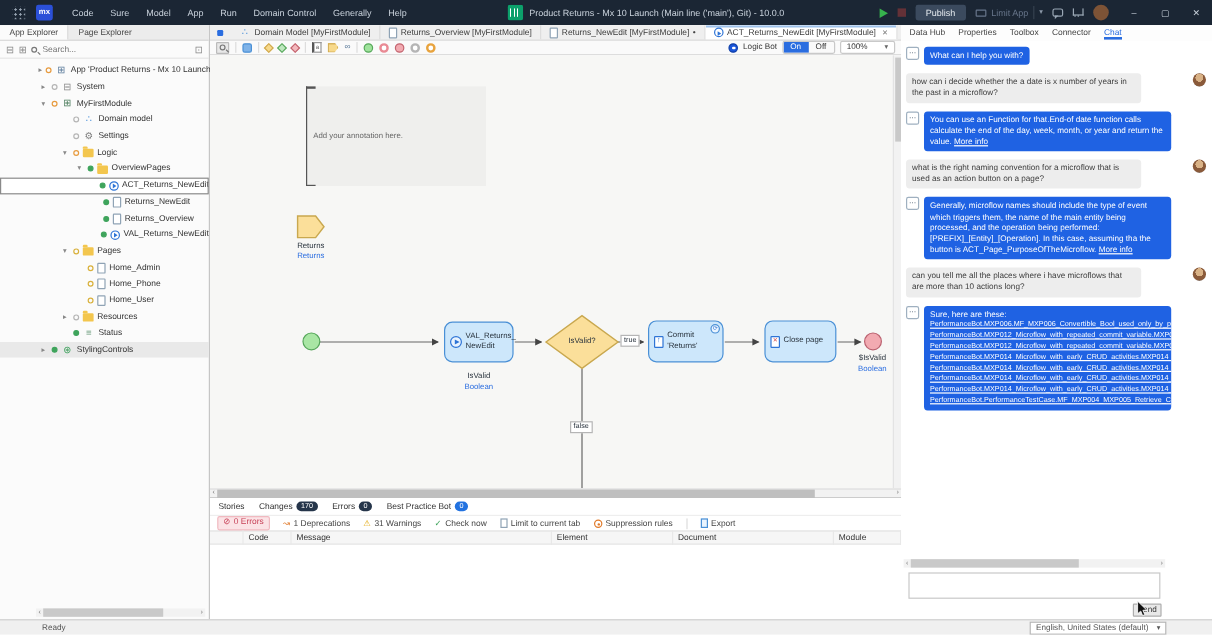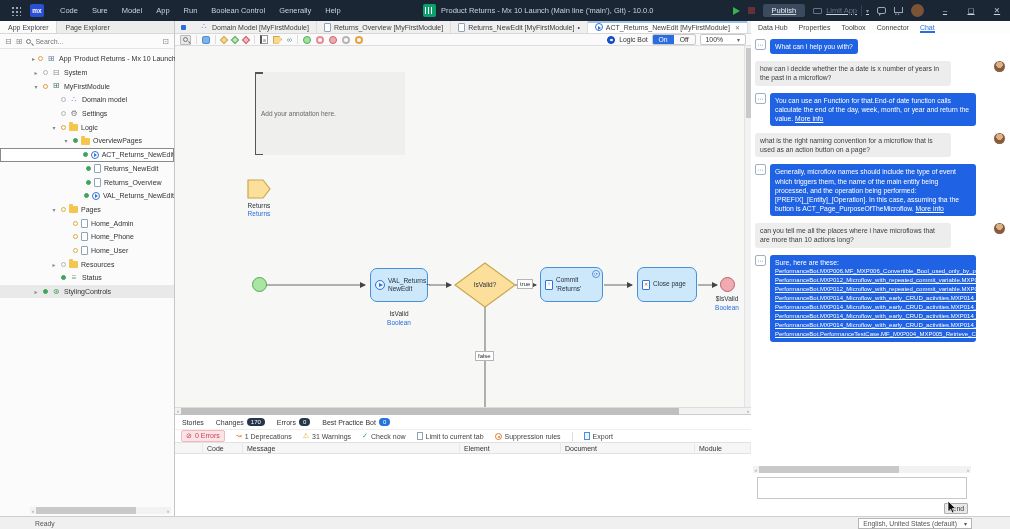--- a/index.html
+++ b/index.html
@@ -6,21 +6,21 @@
   html,body { width:1010px; height:529px; overflow:hidden; }
   body { font-family:"Liberation Sans","DejaVu Sans",sans-serif; position:relative; background:#fff; color:#333; }
 
   
   .titlebar { position:absolute; left:0; top:0; width:1010px; height:21px; background:#1b2634; display:flex; align-items:center; color:#c9d2dc; font-size:7.5px; }
   .grid-ic { width:11px; height:11px; margin:0 0 0 10px; background-image:radial-gradient(#9aa7b5 0.9px, transparent 1px); background-size:4px 4px; background-position:1px 1px; }
   .mx-logo { width:14px; height:13px; background:#2b50d8; color:#fff; border-radius:2px; font-size:6.5px; font-weight:bold; display:flex; align-items:center; justify-content:center; margin:0 9px 0 9px; }
   .menu-item { padding:0 7px; height:21px; display:flex; align-items:center; cursor:default; }
   .tb-title { position:absolute; left:423px; top:0; height:21px; display:flex; align-items:center; gap:5px; }
   .app-ic { width:13px; height:13px; border-radius:2px; background:#0ca06b; background-image:repeating-linear-gradient(90deg,#fff 0 1px,transparent 1px 3px); background-size:9px 7px; background-repeat:no-repeat; background-position:2px 3px; }
-  .tb-right { margin-left:auto; display:flex; align-items:center; gap:8px; padding-right:0;text-decoration:underline; }
+  .tb-right { margin-left:auto; display:flex; align-items:center; gap:8px; padding-right:0; }
   .play-ic { width:0; height:0; border-left:7px solid #37b24d; border-top:4.5px solid transparent; border-bottom:4.5px solid transparent; }
   .stop-ic { width:7px; height:7px; background:#a03a3a; opacity:.55; }
   .publish-btn { background:#3b4a5e; border-radius:2px; padding:2px 9px; color:#e8edf2; }
   .viewapp { display:flex; align-items:center; gap:4px; color:#67758a; }
   .monitor-ic { width:9px; height:6px; border:1px solid #67758a; border-radius:1px; }
   .caret { font-size:6px; color:#8b98a8; }
   .vline { width:1px; height:11px; background:#35414f; }
   .bubble-ic { width:9px; height:7px; border:1px solid #9aa7b5; border-radius:2px; position:relative; }
   .bubble-ic::after { content:""; position:absolute; left:1px; bottom:-3px; border-left:3px solid #9aa7b5; border-bottom:3px solid transparent; }
   .cart-ic { width:9px; height:6px; border:1px solid #9aa7b5; border-top:none; position:relative; margin-top:-2px; }
@@ -167,21 +167,21 @@
 <div class="titlebar">
   <span class="grid-ic"></span>
   <span class="mx-logo">mx</span>
   <span style="display:flex;">
 
   <span class="menu-item">Code</span>
       <span class="menu-item">Sure</span>
       <span class="menu-item">Model</span>
       <span class="menu-item">App</span>
       <span class="menu-item">Run</span>
-      <span class="menu-item">Boolean Control</span>
+      <span class="menu-item">Domain Control</span>
       <span class="menu-item">Generally</span>
       <span class="menu-item">Help</span>
     </span>
   <span class="tb-title">
     <span class="app-ic"></span>
     <span>Product Returns - Mx 10 Launch (Main line ('main'), Git) - 10.0.0</span>
   </span>
   <span class="tb-right">
     <span class="play-ic"></span>
     <span class="stop-ic"></span>

